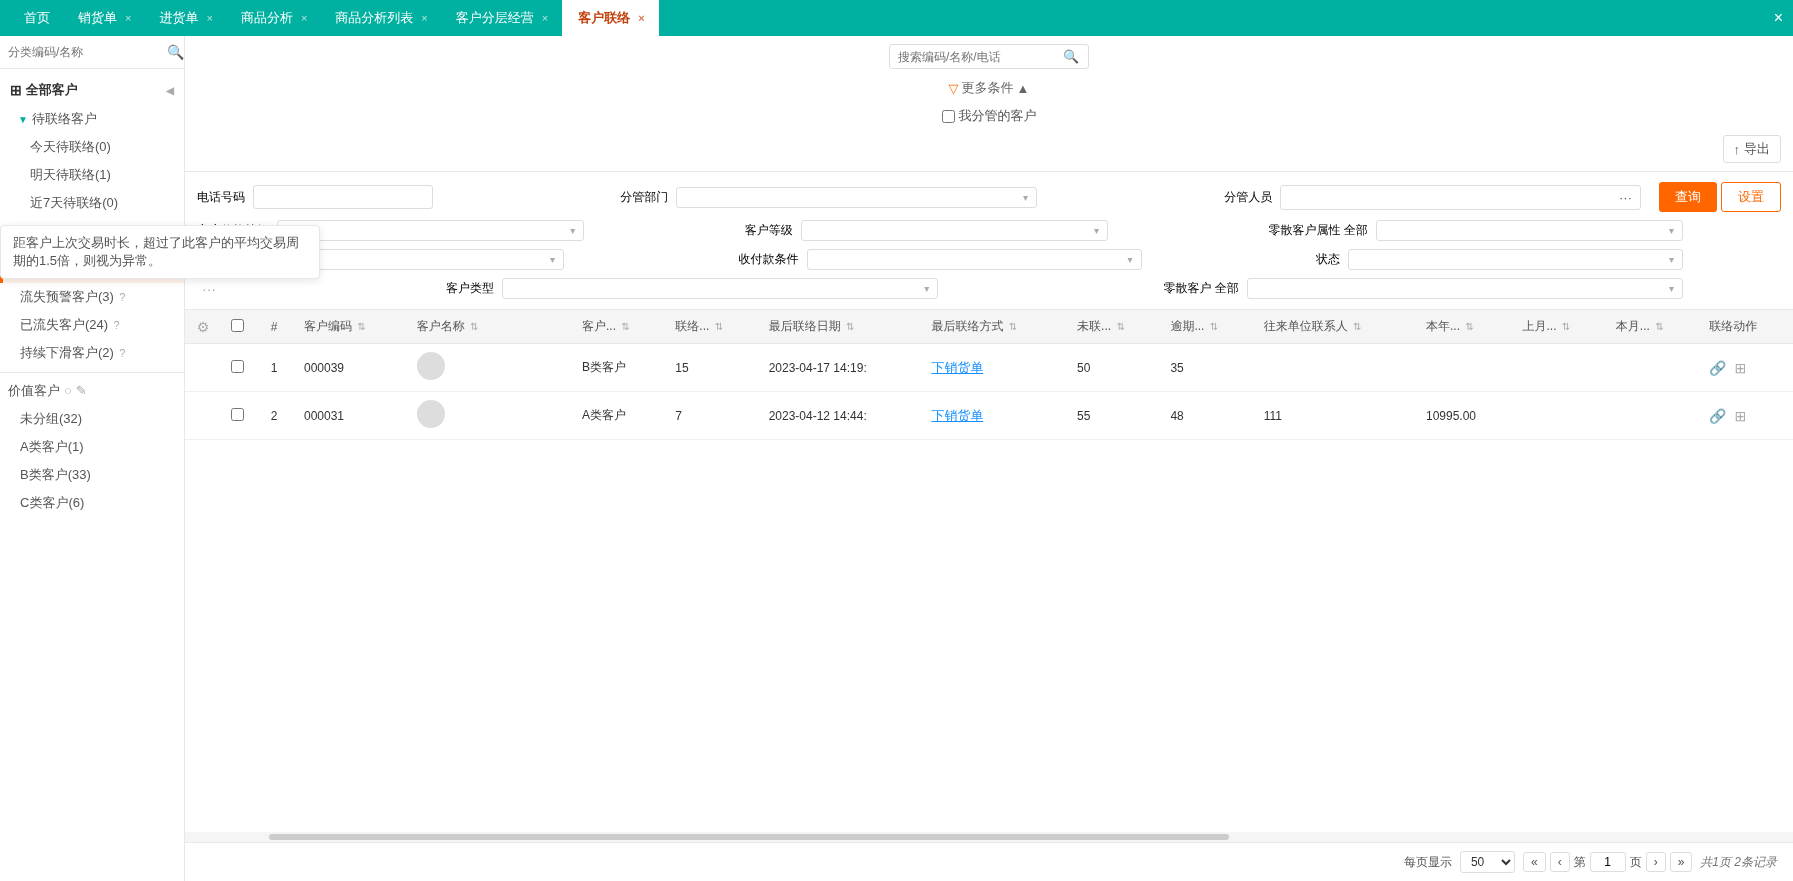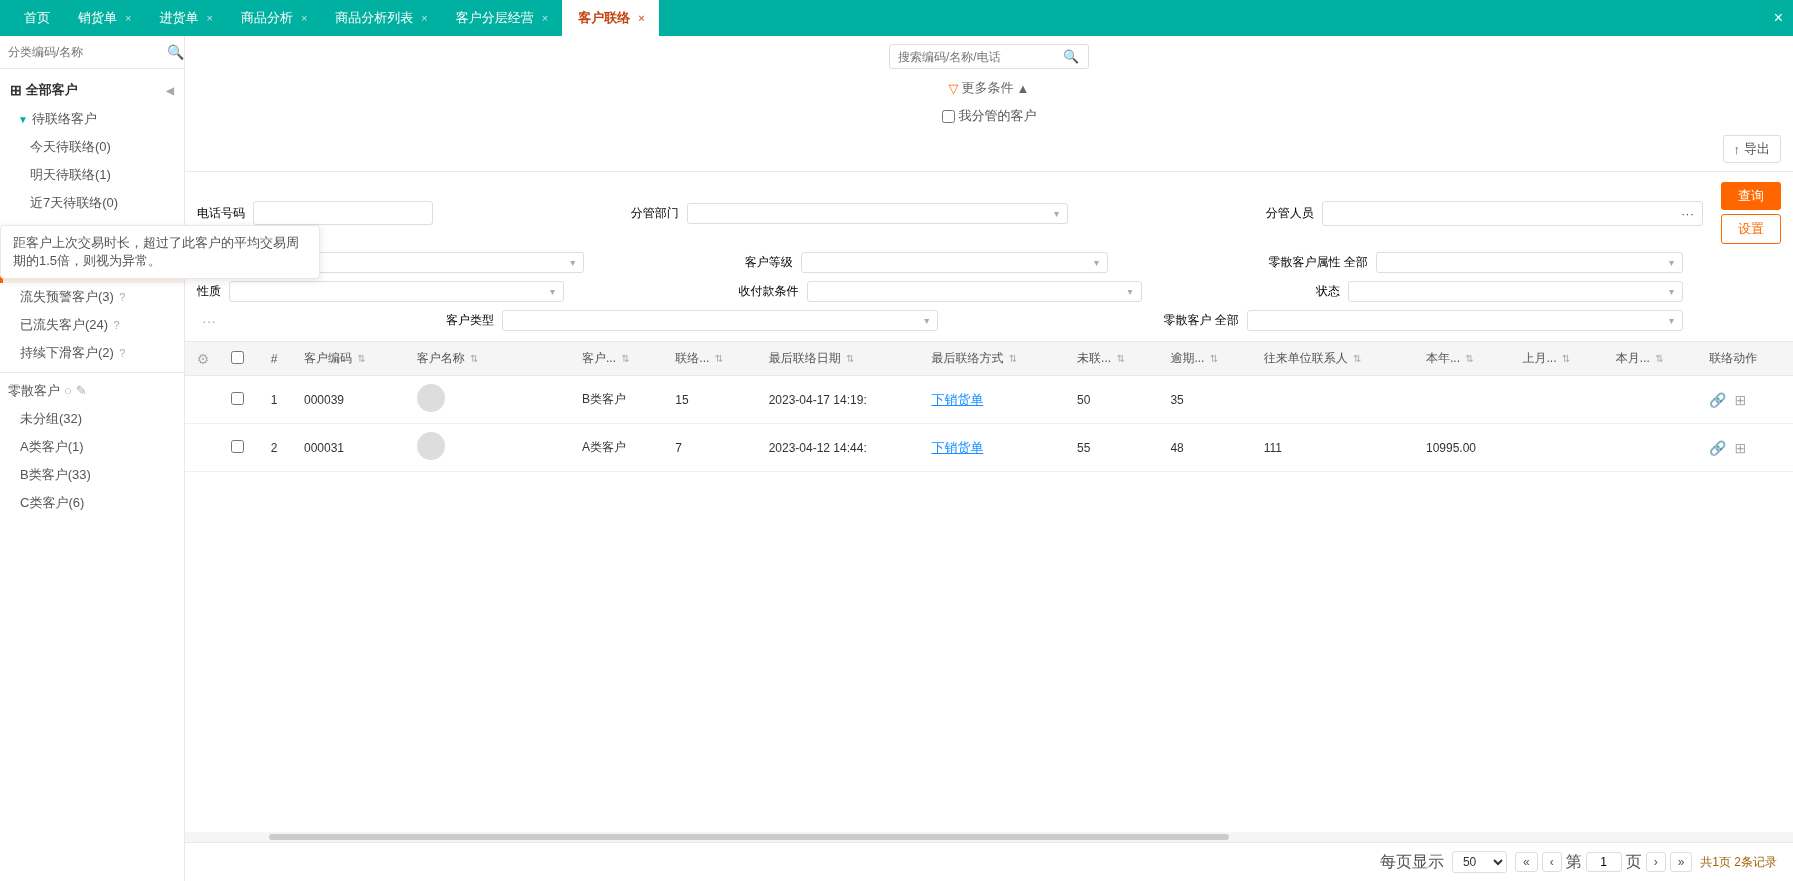--- a/index.html
+++ b/index.html
@@ -97,21 +97,21 @@
     .filter-row { display: flex; align-items: center; gap: 8px; }
     .filter-field {
       display: flex; align-items: center;
       border: 1px solid #ddd; border-radius: 3px; padding: 4px 8px;
       background: white; min-width: 180px; flex: 1; cursor: pointer;
       justify-content: space-between; color: #555; font-size: 12px;
     }
     .filter-field .down-arrow { color: #aaa; font-size: 10px; }
     .filter-field-wide { min-width: 300px; flex: 2; }
     .filter-label { color: #000000; font-size: 12px; white-space: nowrap; }
-    .filter-actions { display: flex; flex-direction: column; gap: 4px; margin-left: 10px; }
+    .filter-actions { display: flex; flex-direction: row; gap: 4px; margin-left: 10px; }
     .btn-query {
       background: #ff6600; color: white; border: none; border-radius: 3px;
       padding: 5px 16px; cursor: pointer; font-size: 13px; white-space: nowrap;
     }
     .btn-set {
       background: white; color: #ff6600; border: 1px solid #ff6600; border-radius: 3px;
       padding: 5px 16px; cursor: pointer; font-size: 13px; white-space: nowrap;
     }
     .more-dots { color: #aaa; font-size: 14px; cursor: pointer; padding: 0 5px; }
 
@@ -144,35 +144,35 @@
       background: white; border: 1px solid #e8e8e8; border-radius: 4px;
       padding: 8px 12px; font-size: 12px; color: #555;
       box-shadow: 0 2px 8px rgba(0,0,0,0.1); max-width: 320px;
     }
 
     
     .pagination-bar {
       background: white; border-top: 1px solid #e8e8e8;
       padding: 8px 16px; display: flex; align-items: center; justify-content: flex-end; gap: 8px;
     }
-    .pagination-label { color: #555; font-size: 16px; }
+    .pagination-label { color: #555; font-size: 12px; }
     .page-size-select {
       border: 1px solid #ddd; border-radius: 3px; padding: 2px 6px;
       font-size: 12px; color: #333; background: white; cursor: pointer;
     }
     .page-nav { display: flex; align-items: center; gap: 4px; }
     .page-btn {
       border: 1px solid #ddd; background: white; padding: 2px 7px;
       border-radius: 3px; cursor: pointer; font-size: 12px; color: #555;
     }
     .page-input {
       border: 1px solid #ddd; border-radius: 3px; padding: 2px 6px;
       font-size: 12px; width: 36px; text-align: center;
     }
-    .total-label { color: #a16207; font-size: 12px; }
+    .total-label { color: #737373; font-size: 12px; font-style: italic; }
 
     
     .h-scrollbar {
       background: #f5f5f5; height: 10px;
       display: flex; align-items: center; padding: 0 4px;
     }
     .h-scrollbar-inner {
       background: #ccc; height: 6px; border-radius: 3px; width: 60%; margin-left: 5%;
     }
   </style>
@@ -253,21 +253,21 @@
       <div class="sidebar-item">
         <span>已流失客户(24)</span>
         <span class="question-mark">?</span>
       </div>
       <div class="sidebar-item">
         <span>持续下滑客户(2)</span>
         <span class="question-mark">?</span>
       </div>
       <div class="sidebar-divider"></div>
       <div class="sidebar-value-header">
-        <span>零散客户</span>
+        <span>价值客户</span>
         <span class="edit-icon">○</span>
         <span class="edit-icon">✎</span>
       </div>
       <div class="sidebar-item">
         <span>未分组(32)</span>
       </div>
       <div class="sidebar-item">
         <span>A类客户(1)</span>
       </div>
       <div class="sidebar-item">

